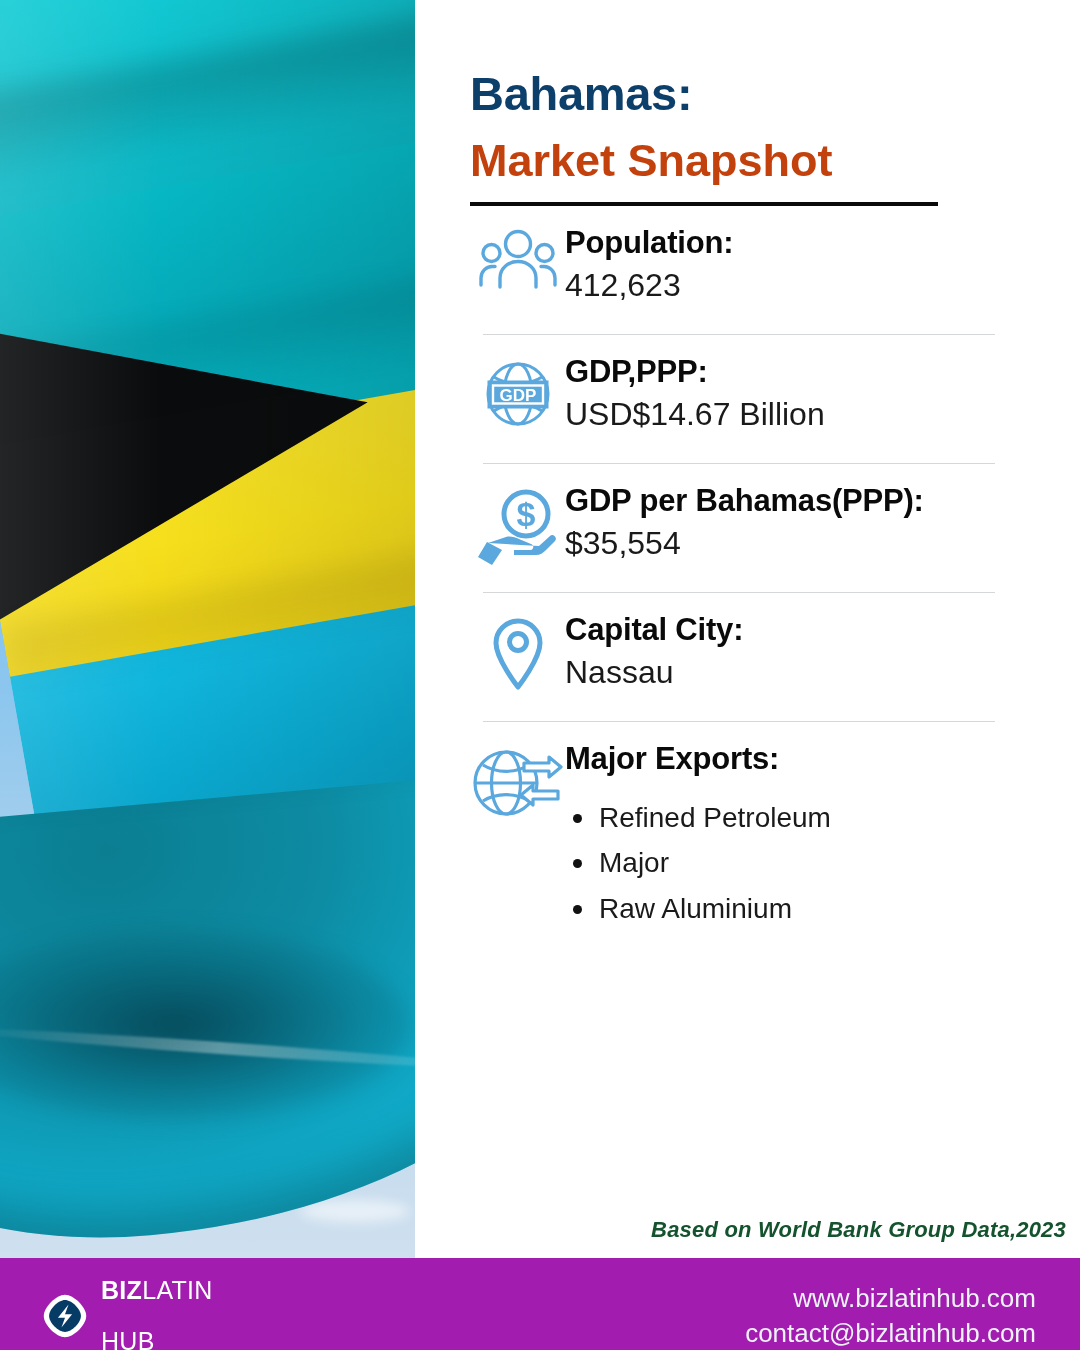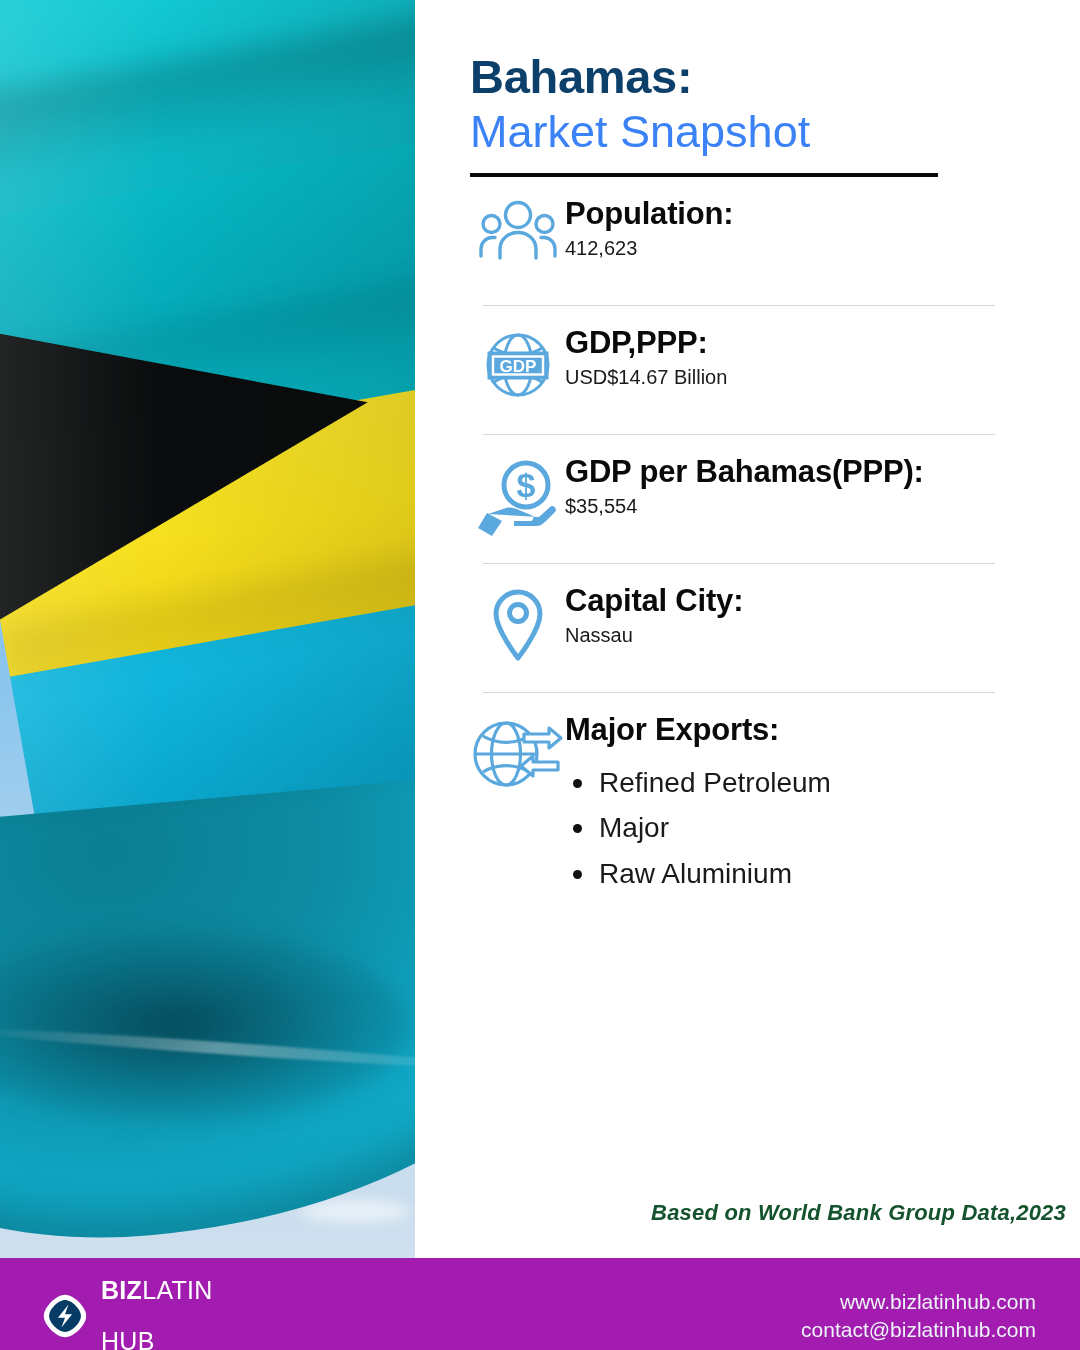--- a/index.html
+++ b/index.html
@@ -100,32 +100,32 @@
     position:absolute; left:-40px; top:1042px;
     width:520px; height:12px;
     background:linear-gradient(90deg,rgba(255,255,255,.0),rgba(255,255,255,.35),rgba(255,255,255,.05));
     border-radius:50%;
     transform:rotate(4deg);
     filter:blur(1px);
   }
 
   
   .content{
-    position:absolute; left:415px; top:0;
+    position:absolute; left:415px; top:17px;
     width:665px; height:1258px;
     background:#fff;
   }
   .title-wrap{ padding:52px 0 0 55px; }
   .title-main{
     font-size:47px; font-weight:bold; color:#0d3f6b;
     letter-spacing:-.3px; line-height:1.05;
   }
   .title-sub{
-    font-size:45px; font-weight:400; color:#3b82f6;
-    line-height:1.2; margin-top:4px;
+    font-size:45px; font-weight:700; color:#c2410c;
+    line-height:1.2; margin-top:16px;
   }
   .title-rule{
     margin-top:14px; width:468px; height:4px; background:#0a0a0a;
   }
 
   .rows{ padding:0 0 0 55px; }
   .row{
     display:flex; align-items:flex-start;
     padding:17px 0 0 0;
     min-height:128px;
@@ -135,28 +135,28 @@
     display:flex; justify-content:center; align-items:flex-start;
     padding-top:6px;
     text-align:right;
   }
   .row .text{ flex:1; padding-top:2px; }
   .stat-label{
     font-size:31px; font-weight:bold; color:#0a0a0a;
     line-height:1.18; letter-spacing:-.2px;
   }
   .stat-value{
-    font-size:20px; font-weight:400; color:#1a1a1a;
+    font-size:32px; font-weight:400; color:#1a1a1a;
     line-height:1.35; margin-top:2px;
   }
   .divider{
     width:512px; height:1px; background:#d5d7d9;
     margin-left:13px;
   }
-  ul.exports{ list-style:none; margin-top:11px; }
+  ul.exports{ list-style:none; margin-top:17px; }
   ul.exports li{
     position:relative;
     font-size:28px; color:#1a1a1a;
     padding-left:34px; line-height:1.62;
   }
   ul.exports li::before{
     content:""; position:absolute; left:8px; top:19px;
     width:9px; height:9px; border-radius:50%; background:#111;
   }
 
@@ -174,21 +174,21 @@
     display:flex; align-items:center; justify-content:space-between;
   }
   .brand{ display:flex; align-items:center; padding-left:42px; }
   .brand-mark{ width:46px; height:46px; margin-right:13px; }
   .brand-text{ color:#fff; line-height:1.02; }
   .brand-l1{ font-size:25px; letter-spacing:.3px; }
   .brand-l1 b{ font-weight:bold; }
   .brand-l2{ font-size:25px; letter-spacing:.3px;margin-top:26px; }
   .contact{
     padding-right:44px; text-align:right; color:#eef3f8;
-    font-size:21px; line-height:1.33; font-weight:300;
+    font-size:26px; line-height:1.33; font-weight:300;
   }
 </style>
 </head>
 <body>
 
 <div class="flag-panel">
   <div class="sky"></div>
   <div class="cloud c1"></div>
   <div class="cloud c2"></div>
   <div class="cloud c3"></div>

